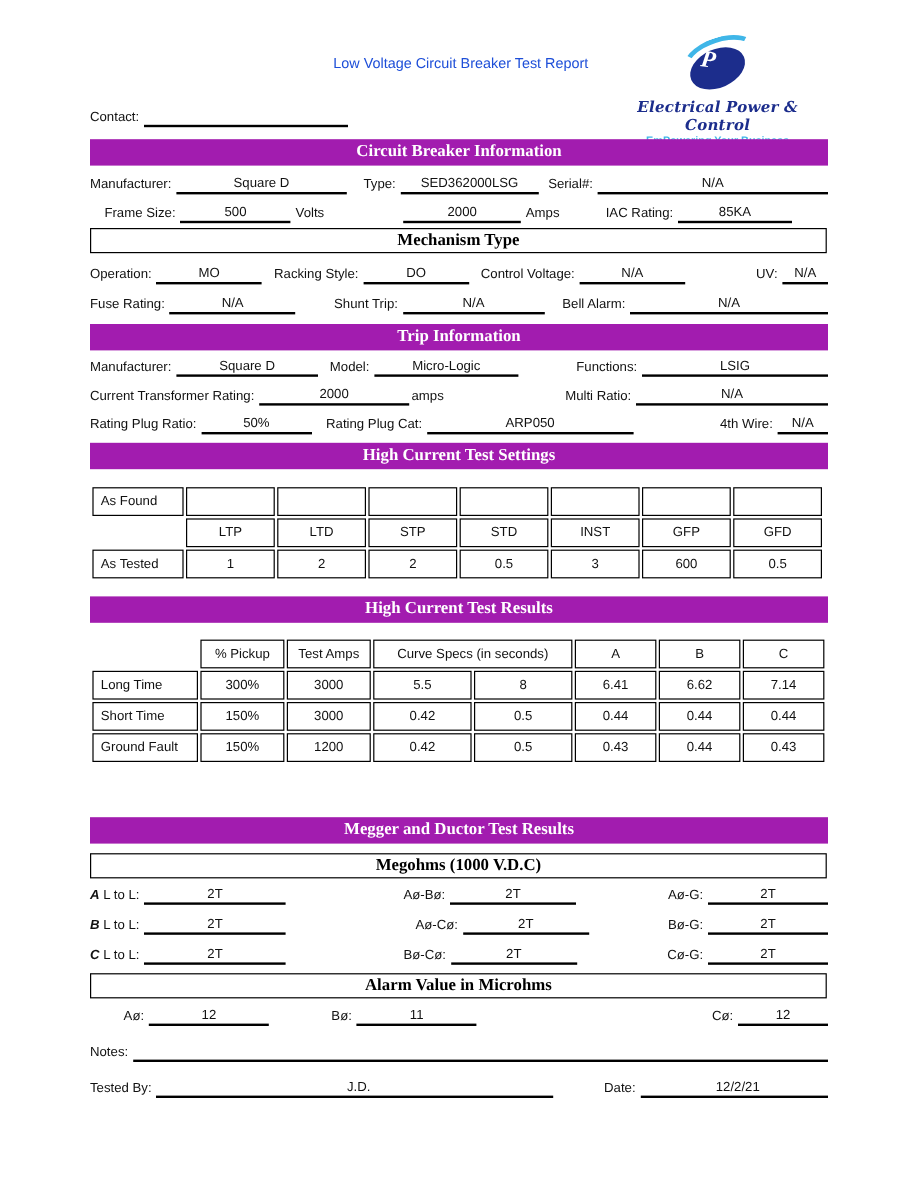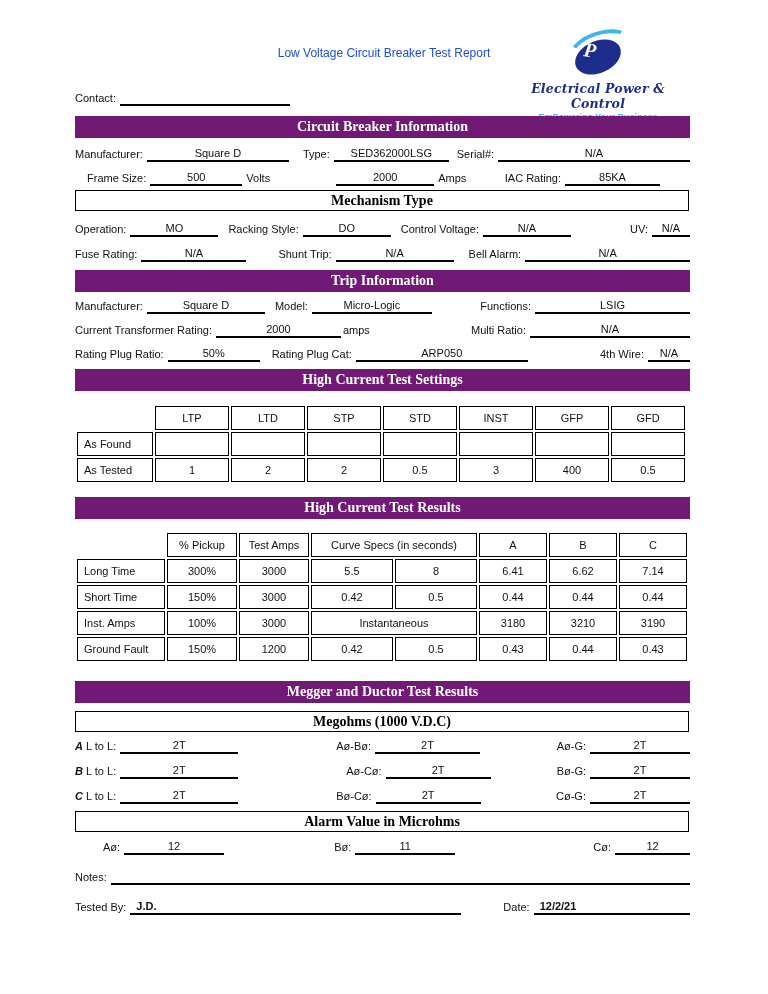--- a/index.html
+++ b/index.html
@@ -13,34 +13,34 @@
         border-radius:50%;transform:rotate(-24deg);}
   .logo-swoosh{position:absolute;left:2px;top:-2px;width:58px;height:30px;border:4px solid transparent;
         border-top-color:#3fb6e8;border-radius:50%;transform:rotate(-18deg);}
   .logo-p{position:absolute;left:0;top:2px;width:48px;height:32px;text-align:center;color:#fff;
         font-family:"Liberation Serif",serif;font-style:italic;font-weight:bold;font-size:20px;
         line-height:30px;transform:rotate(8deg);}
   .logo-script{font-family:"DejaVu Serif","Liberation Serif",serif;font-style:italic;font-weight:bold;
         font-size:12.5px;color:#1c2d8c;letter-spacing:0.2px;}
   .logo-tag{font-size:9px;font-weight:bold;color:#3fb6e8;margin-top:1px;}
   
-  .bar{position:absolute;left:75px;width:615px;height:22px;background:#701a75;color:#fff;
+  .bar{position:absolute;left:75px;width:615px;height:22px;background:#a21caf;color:#fff;
         font-family:"Liberation Serif","DejaVu Serif",serif;font-weight:bold;font-size:14px;
         text-align:center;line-height:22px;}
   .boxhead{position:absolute;left:75px;width:612px;height:19px;background:#fff;border:1.5px solid #000;
         font-family:"Liberation Serif","DejaVu Serif",serif;font-weight:bold;font-size:14px;
         color:#000;text-align:center;line-height:19px;}
   
   .row{position:absolute;left:75px;width:615px;height:18px;display:flex;align-items:flex-end;
         font-size:11px;white-space:nowrap;}
   .lbl{padding-right:4px;line-height:15px;}
   .bi{font-weight:bold;font-style:italic;}
   .ln{border-bottom:2px solid #000;text-align:center;line-height:14px;min-width:18px;}
   .flex1{flex:1;}
-  .alignleft{text-align:left;padding-left:6px;font-weight:bold;}
+  .alignleft{text-align:center;padding-left:6px;}
   
   .tablewrap{position:absolute;left:75px;}
   table.grid{border-collapse:separate;border-spacing:2px;table-layout:fixed;font-size:11px;}
   table.grid td{border:1.5px solid #000;height:22px;text-align:center;padding:0 2px;overflow:hidden;background:#fff;}
   table.grid td.empty{border:none;}
   table.grid td.rowlbl{text-align:left;padding-left:6px;}
 </style>
 </head>
 <body>
 
@@ -134,47 +134,47 @@
           <col>
           <col>
           <col>
           <col>
           <col>
           <col>
           <col>
         </colgroup>
       <tbody>
           <tr>
+        <td class="rowlbl">As Found</td>
+        <td></td>
+        <td></td>
+        <td></td>
+        <td></td>
+        <td></td>
+        <td></td>
+        <td></td>
+      </tr>
+      <tr>
         <td class="empty"></td>
         <td>LTP</td>
         <td>LTD</td>
         <td>STP</td>
         <td>STD</td>
         <td>INST</td>
         <td>GFP</td>
         <td>GFD</td>
       </tr>
       <tr>
-        <td class="rowlbl">As Found</td>
-        <td></td>
-        <td></td>
-        <td></td>
-        <td></td>
-        <td></td>
-        <td></td>
-        <td></td>
-      </tr>
-      <tr>
         <td class="rowlbl">As Tested</td>
         <td>1</td>
         <td>2</td>
         <td>2</td>
         <td>0.5</td>
         <td>3</td>
-        <td>400</td>
+        <td>600</td>
         <td>0.5</td>
       </tr>
     </tbody>
       </table>
   </div>
 
   <div class="bar" style="top:497px">High Current Test Results</div>
   <div class="tablewrap" style="top:531px">
     <table class="grid" style="width:612px">
       <colgroup>
@@ -211,29 +211,20 @@
         <td class="rowlbl">Short Time</td>
         <td>150%</td>
         <td>3000</td>
         <td>0.42</td>
         <td>0.5</td>
         <td>0.44</td>
         <td>0.44</td>
         <td>0.44</td>
       </tr>
       <tr>
-        <td class="rowlbl">Inst. Amps</td>
-        <td>100%</td>
-        <td>3000</td>
-        <td colspan="2">Instantaneous</td>
-        <td>3180</td>
-        <td>3210</td>
-        <td>3190</td>
-      </tr>
-      <tr>
         <td class="rowlbl">Ground Fault</td>
         <td>150%</td>
         <td>1200</td>
         <td>0.42</td>
         <td>0.5</td>
         <td>0.43</td>
         <td>0.44</td>
         <td>0.43</td>
       </tr>
     </tbody>
@@ -265,21 +256,21 @@
     <span class="lbl" style="margin-left:98px">Bø-Cø:</span>
     <span class="ln" style="width:105px">2T</span>
     <span class="lbl" style="margin-left:auto">Cø-G:</span>
     <span class="ln" style="width:100px">2T</span>
   </div>
 
   <div class="boxhead" style="top:811px">Alarm Value in Microhms</div>
   <div class="row" style="top:837px">
     <span class="lbl" style="margin-left:28px">Aø:</span>
     <span class="ln" style="width:100px">12</span>
-    <span class="lbl" style="margin-left:110px">Bø:</span>
+    <span class="lbl" style="margin-left:52px">Bø:</span>
     <span class="ln" style="width:100px">11</span>
     <span class="lbl" style="margin-left:auto">Cø:</span>
     <span class="ln" style="width:75px">12</span>
   </div>
 
   <div class="row" style="top:867px">
     <span class="lbl">Notes:</span>
     <span class="ln flex1"></span>
   </div>
   <div class="row" style="top:897px">

